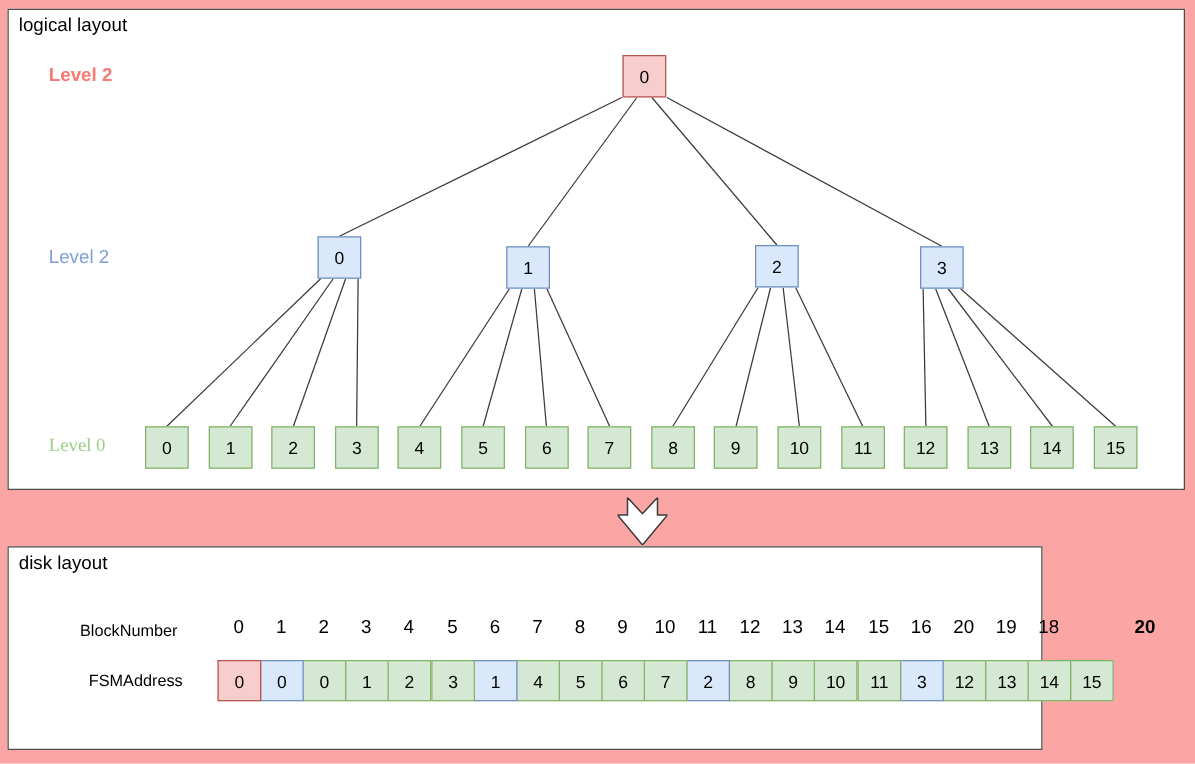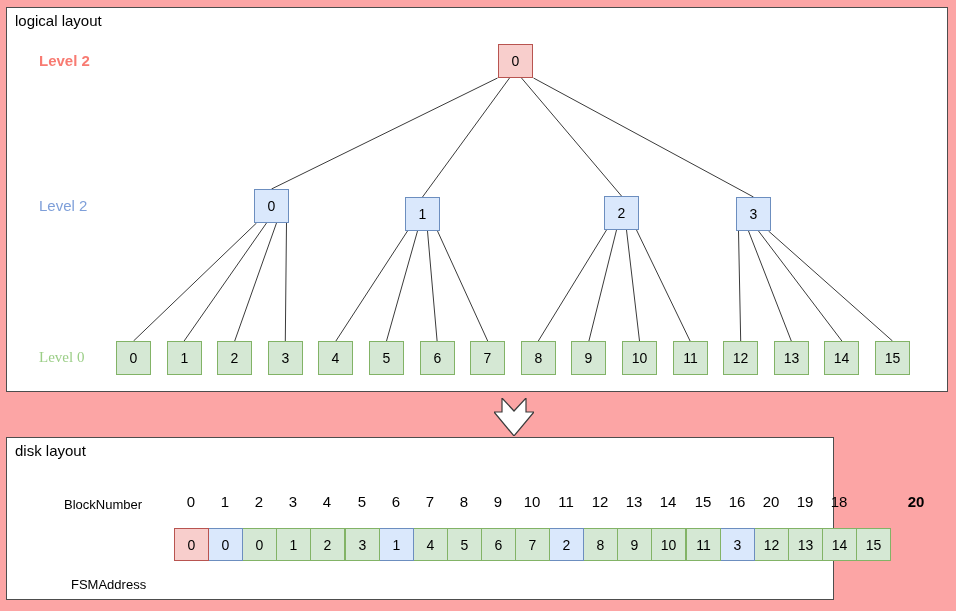--- a/index.html
+++ b/index.html
@@ -56,21 +56,21 @@
     left: 494px; top: 398px;
     width: 40px; height: 38px;
   }
   .row-label {
     position: absolute;
     font-size: 13px;
     color: #000;
     white-space: nowrap;
   }
   .blocknum-label { left: 57px; top: 59px; }
-  .fsmaddr-label  { left: 64px; top: 99px; margin-top: 40px; }
+  .fsmaddr-label  { left: 64px; top: 99px; }
   .bn {
     position: absolute;
     top: 55px;
     width: 34px;
     text-align: center;
     font-size: 15px;
   }
   .cell {
     position: absolute;
     top: 90px;

